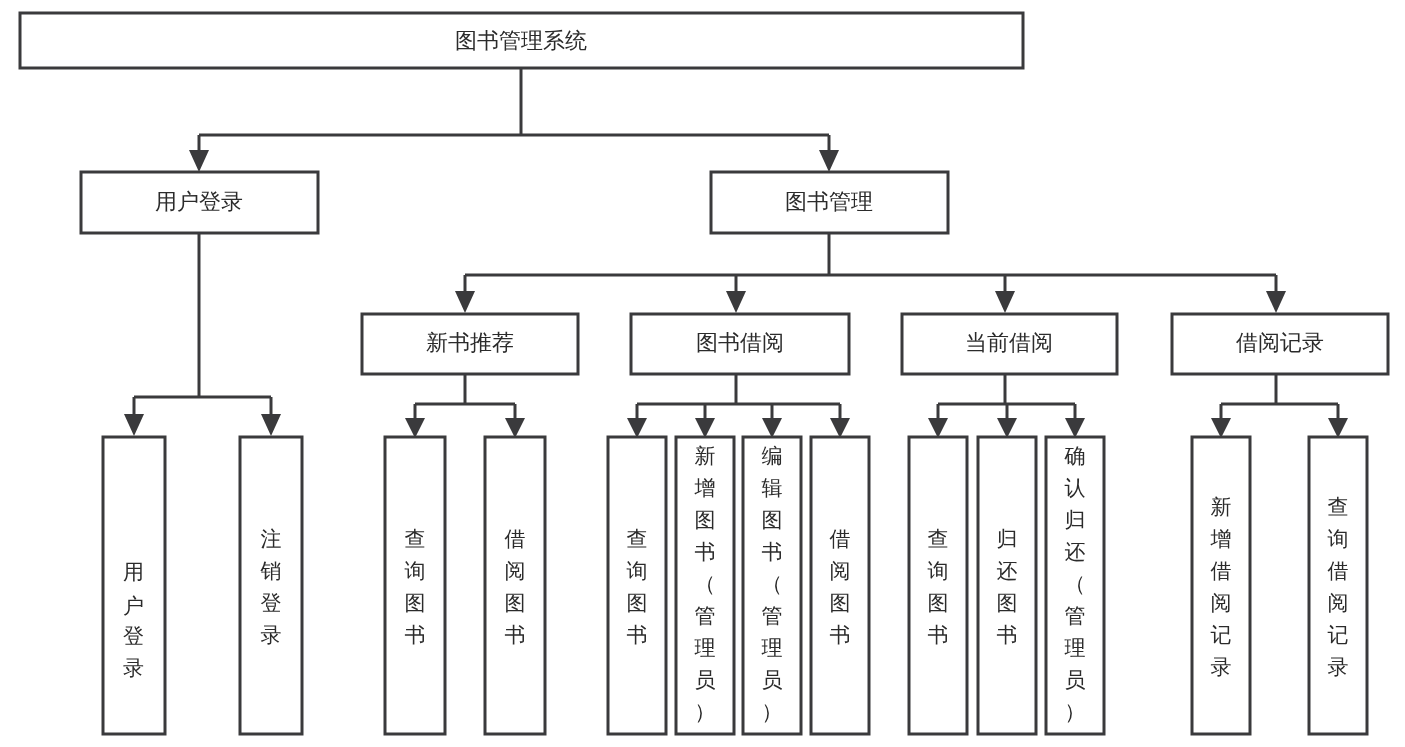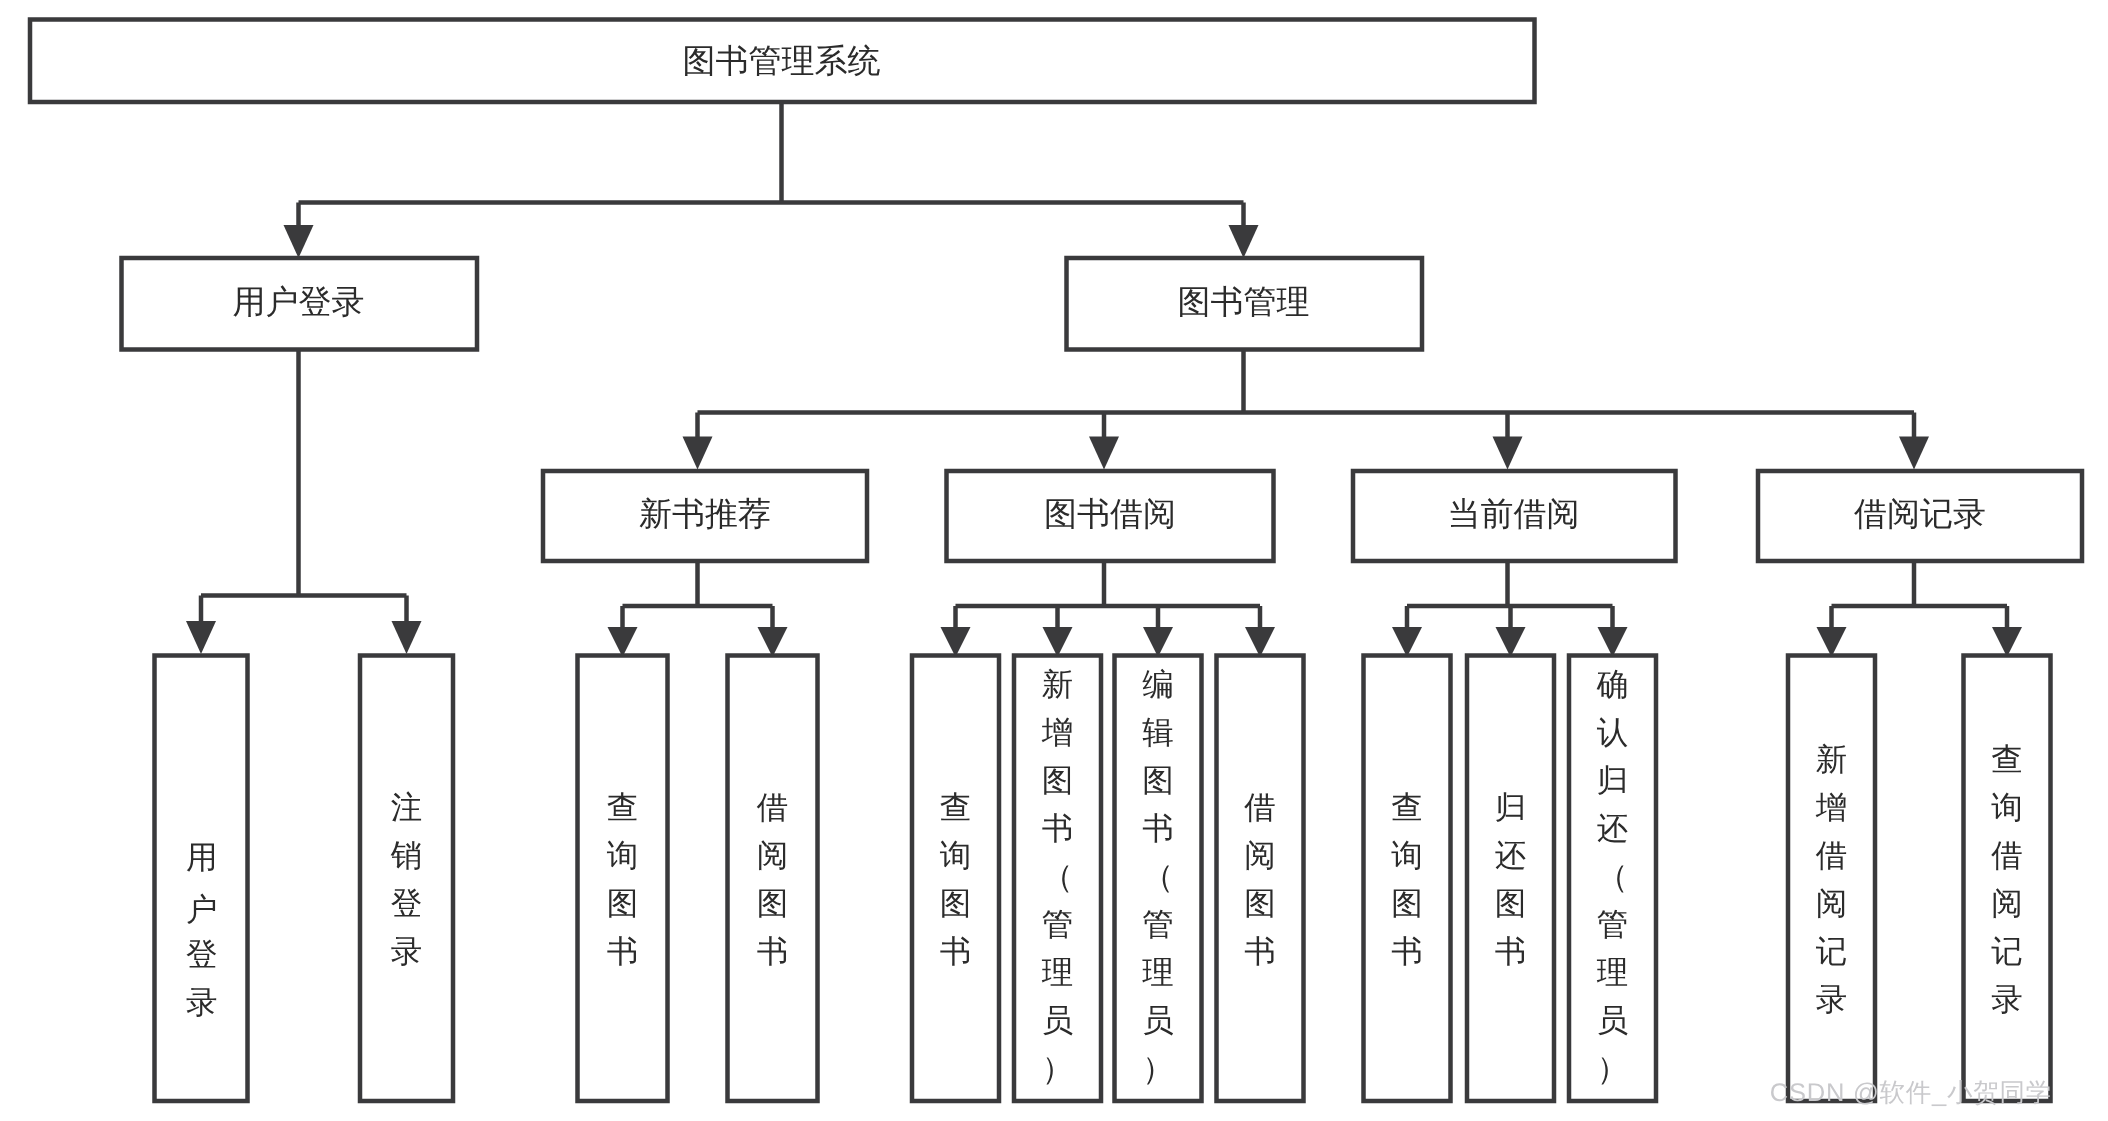--- a/index.html
+++ b/index.html
@@ -233,15 +233,14 @@
       <rect class="node-box" x="1192" y="437" width="58" height="297"></rect>
       <text class="node-label-v" x="1221" y="513.5"><tspan x="1221" y="513.5" text-anchor="middle">新</tspan><tspan x="1221" y="545.5" text-anchor="middle">增</tspan><tspan x="1221" y="577.5" text-anchor="middle">借</tspan><tspan x="1221" y="609.5" text-anchor="middle">阅</tspan><tspan x="1221" y="641.5" text-anchor="middle">记</tspan><tspan x="1221" y="673.5" text-anchor="middle">录</tspan></text>
     </g>
     <g>
       <rect class="node-box" x="1309" y="437" width="58" height="297"></rect>
       <text class="node-label-v" x="1338" y="513.5"><tspan x="1338" y="513.5" text-anchor="middle">查</tspan><tspan x="1338" y="545.5" text-anchor="middle">询</tspan><tspan x="1338" y="577.5" text-anchor="middle">借</tspan><tspan x="1338" y="609.5" text-anchor="middle">阅</tspan><tspan x="1338" y="641.5" text-anchor="middle">记</tspan><tspan x="1338" y="673.5" text-anchor="middle">录</tspan></text>
     </g>
 
   </svg>
 
-  <div class="watermark-text">CSDN @软件_小贺同学</div>
 
 </div>
 
 </body></html>

